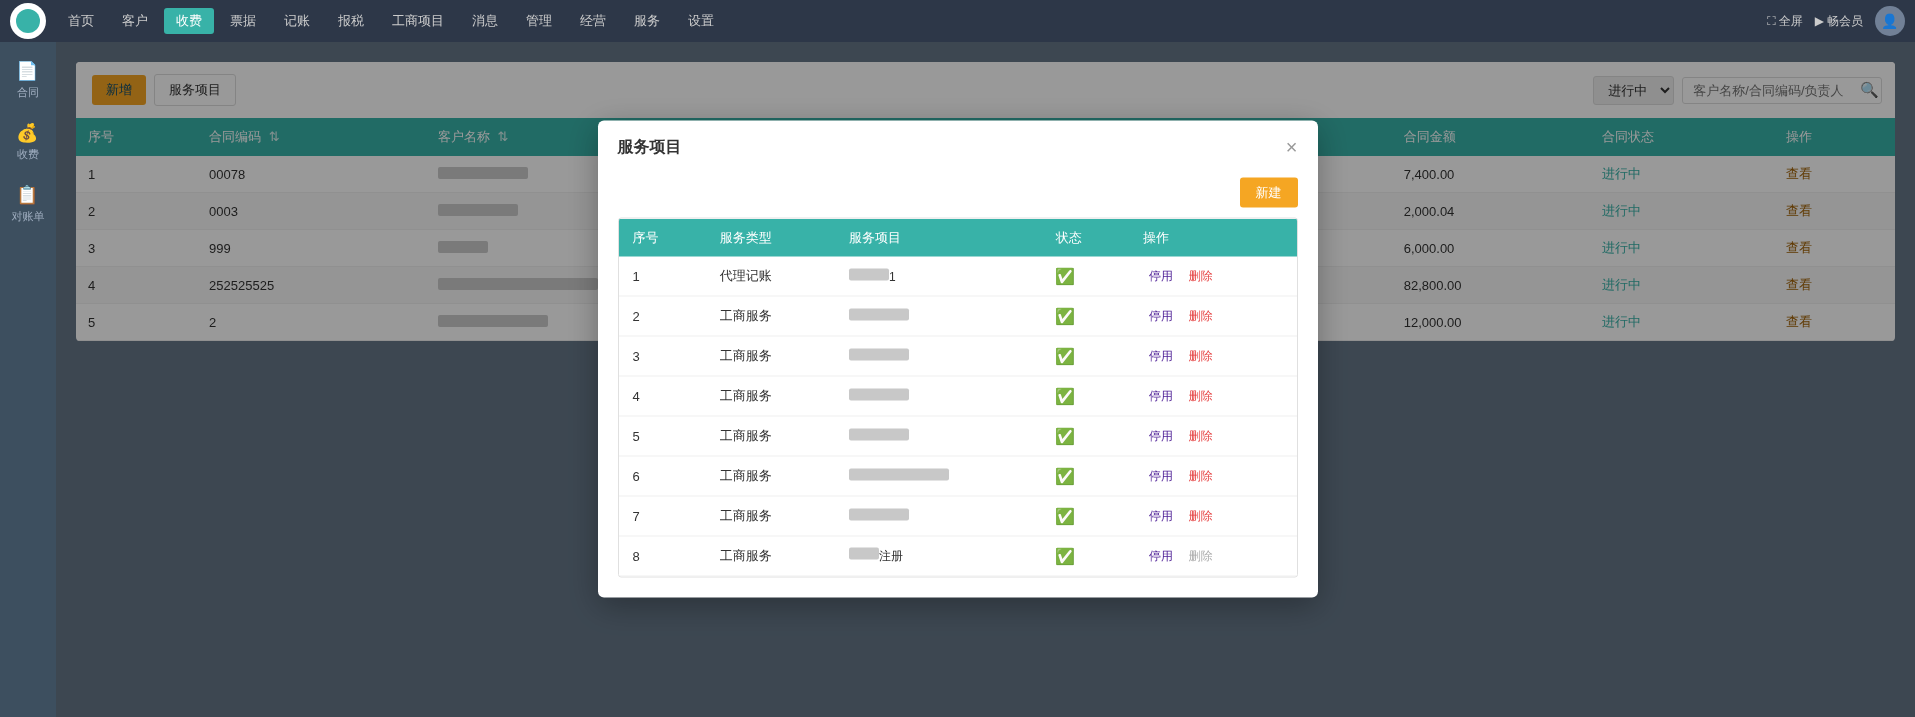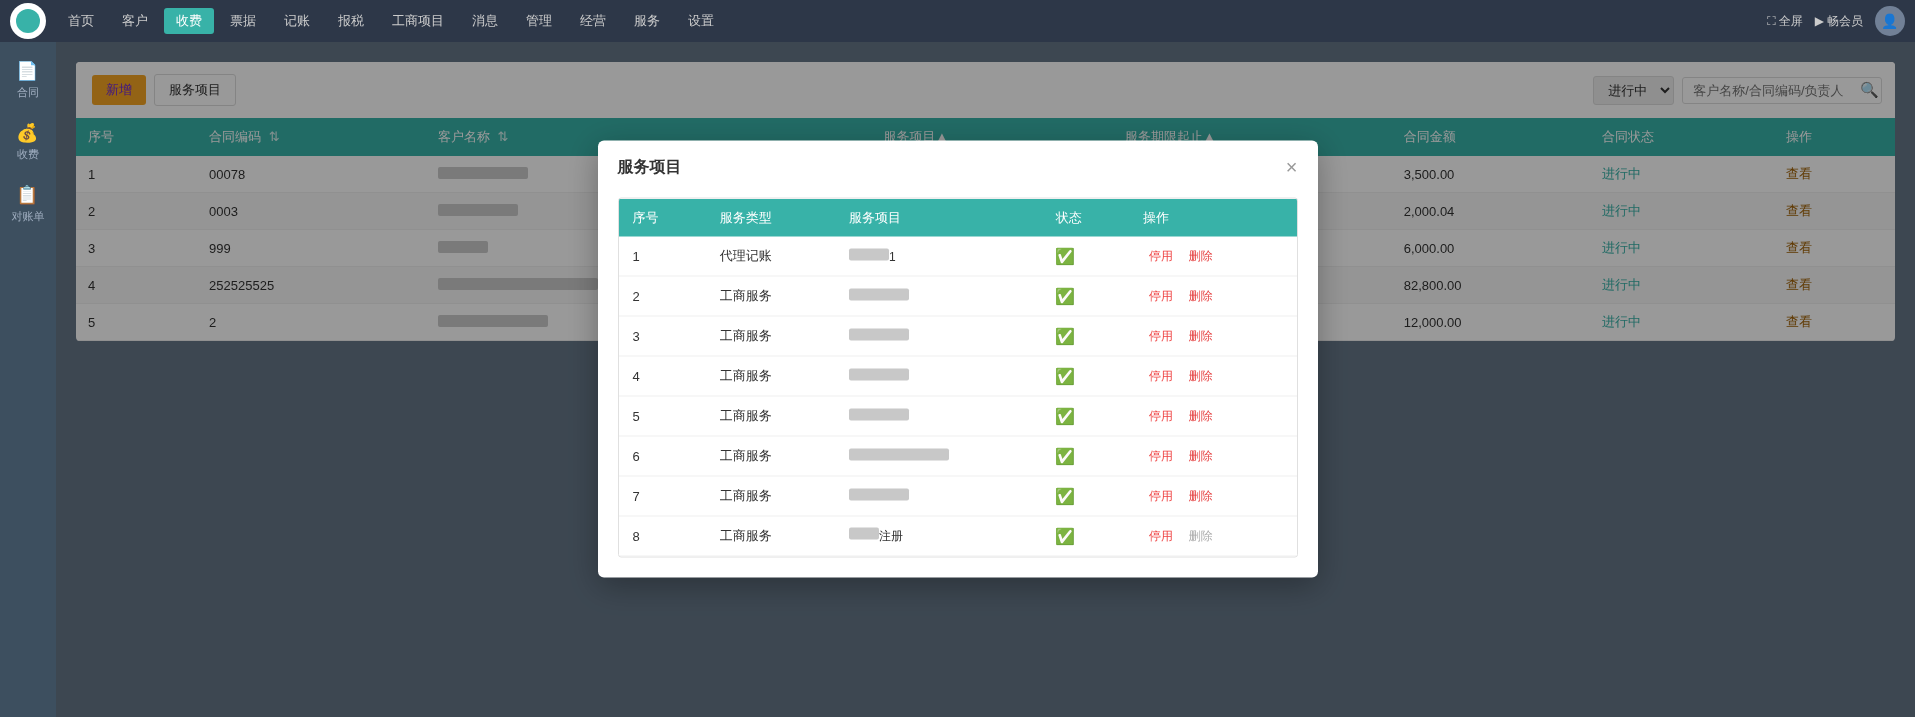--- a/index.html
+++ b/index.html
@@ -121,21 +121,21 @@
     }
     .contract-toolbar {
       padding: 12px 16px;
       display: flex;
       align-items: center;
       gap: 8px;
       background: #fff;
     }
     .btn-new-orange {
       background: #f5a623;
-      color: #6d28d9;
+      color: #0c4a6e;
       border: none;
       padding: 6px 14px;
       border-radius: 3px;
       cursor: pointer;
       font-size: 13px;
     }
     .btn-service {
       background: #fff;
       color: #333;
       border: 1px solid #ddd;
@@ -307,21 +307,21 @@
       font-size: 13px;
       color: #333;
     }
     .check-icon {
       color: #38b2a8;
       font-size: 16px;
     }
     .btn-stop {
       background: none;
       border: none;
-      color: #ef4444;
+      color: #4c1d95;
       cursor: pointer;
       font-size: 12px;
       padding: 2px 6px;
     }
     .btn-delete {
       color: #e53e3e;
       background: none;
       border: none;
       cursor: pointer;
       font-size: 12px;
@@ -423,21 +423,21 @@
             <th>操作</th>
           </tr>
         </thead>
         <tbody>
           <tr>
             <td>1</td>
             <td>00078</td>
             <td><span class="blurred-text" style="width:90px;">&nbsp;&nbsp;&nbsp;&nbsp;&nbsp;&nbsp;&nbsp;&nbsp;</span></td>
             <td>小规模记账</td>
             <td>202305-202404</td>
-            <td>3,500.00</td>
+            <td>7,400.00</td>
             <td><span class="status-active">进行中</span></td>
             <td><a class="action-link">查看</a></td>
           </tr>
           <tr>
             <td>2</td>
             <td>0003</td>
             <td><span class="blurred-text" style="width:80px;">&nbsp;&nbsp;&nbsp;&nbsp;&nbsp;&nbsp;&nbsp;</span></td>
             <td>小规模记账</td>
             <td>202305-202404</td>
             <td>2,000.04</td>
@@ -481,20 +481,23 @@
 </div>
 
 <div class="overlay"></div>
 
 <div class="modal">
   <div class="modal-header">
     <span class="modal-title">服务项目</span>
     <button class="modal-close">×</button>
   </div>
   <div class="modal-body">
+    <div class="modal-toolbar">
+      <button class="btn-new-modal">新建</button>
+    </div>
     <div class="modal-table-wrap">
       <table class="modal-table">
         <thead>
           <tr>
             <th>序号</th>
             <th>服务类型</th>
             <th>服务项目</th>
             <th>状态</th>
             <th>操作</th>
           </tr>

